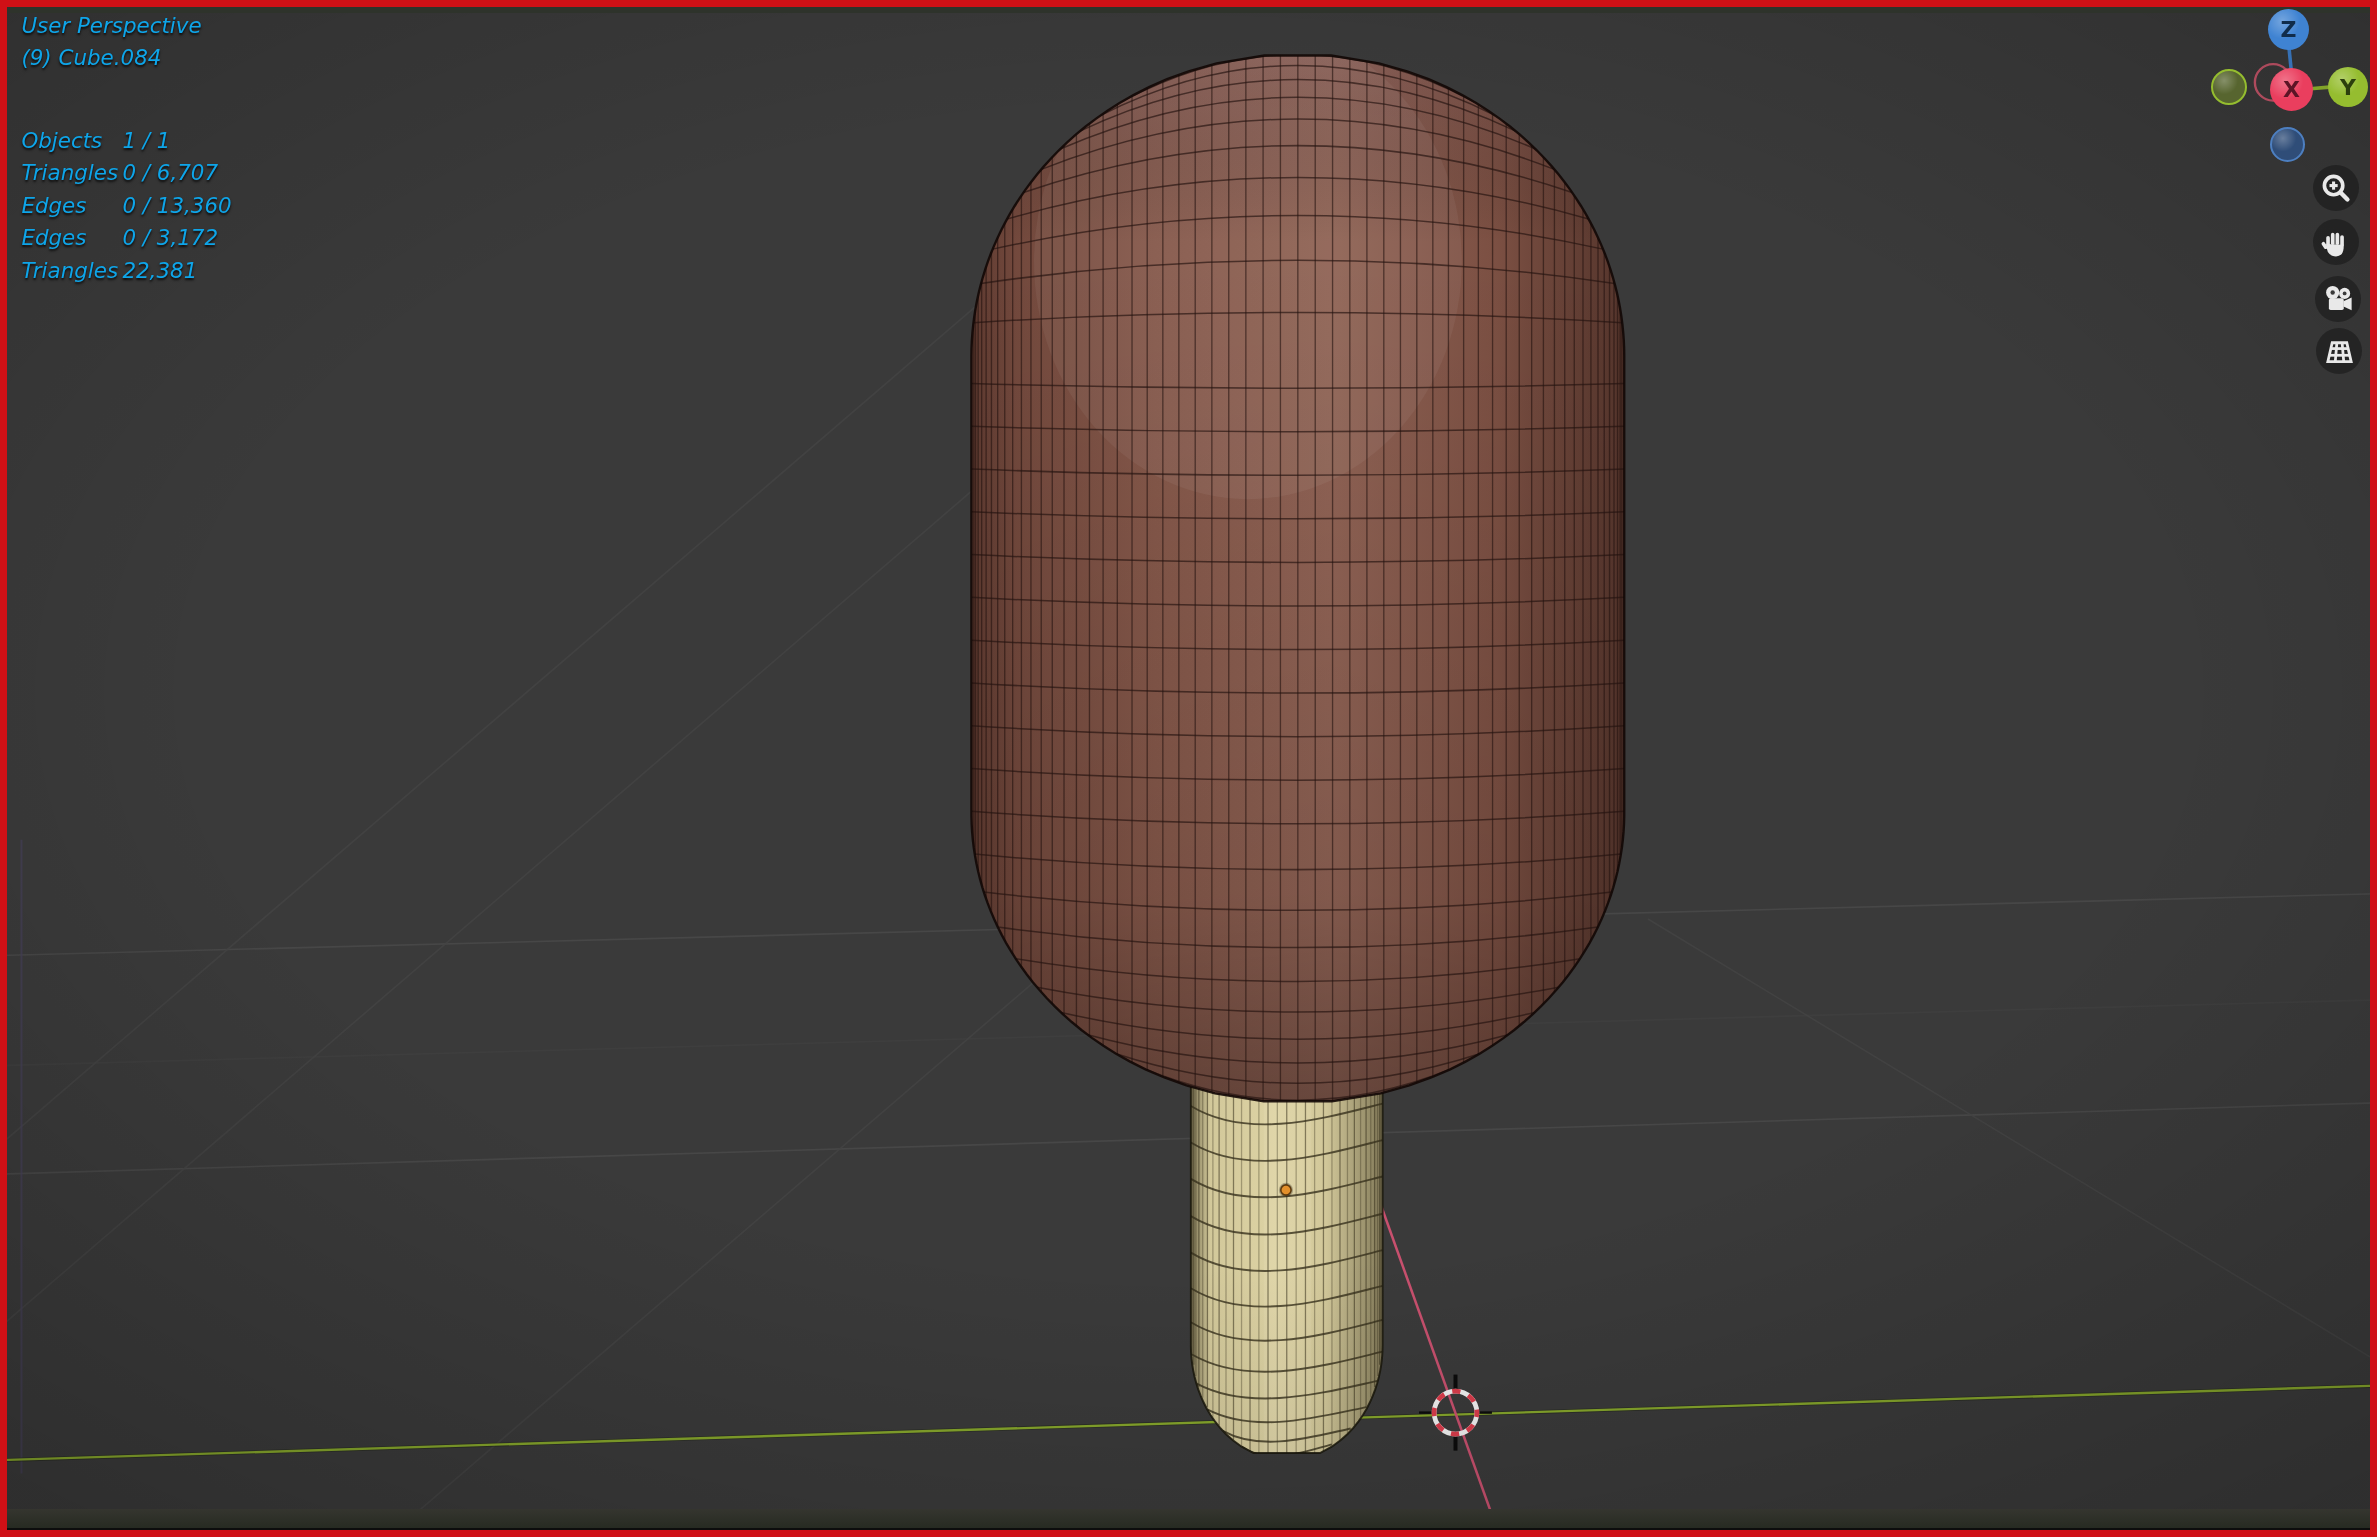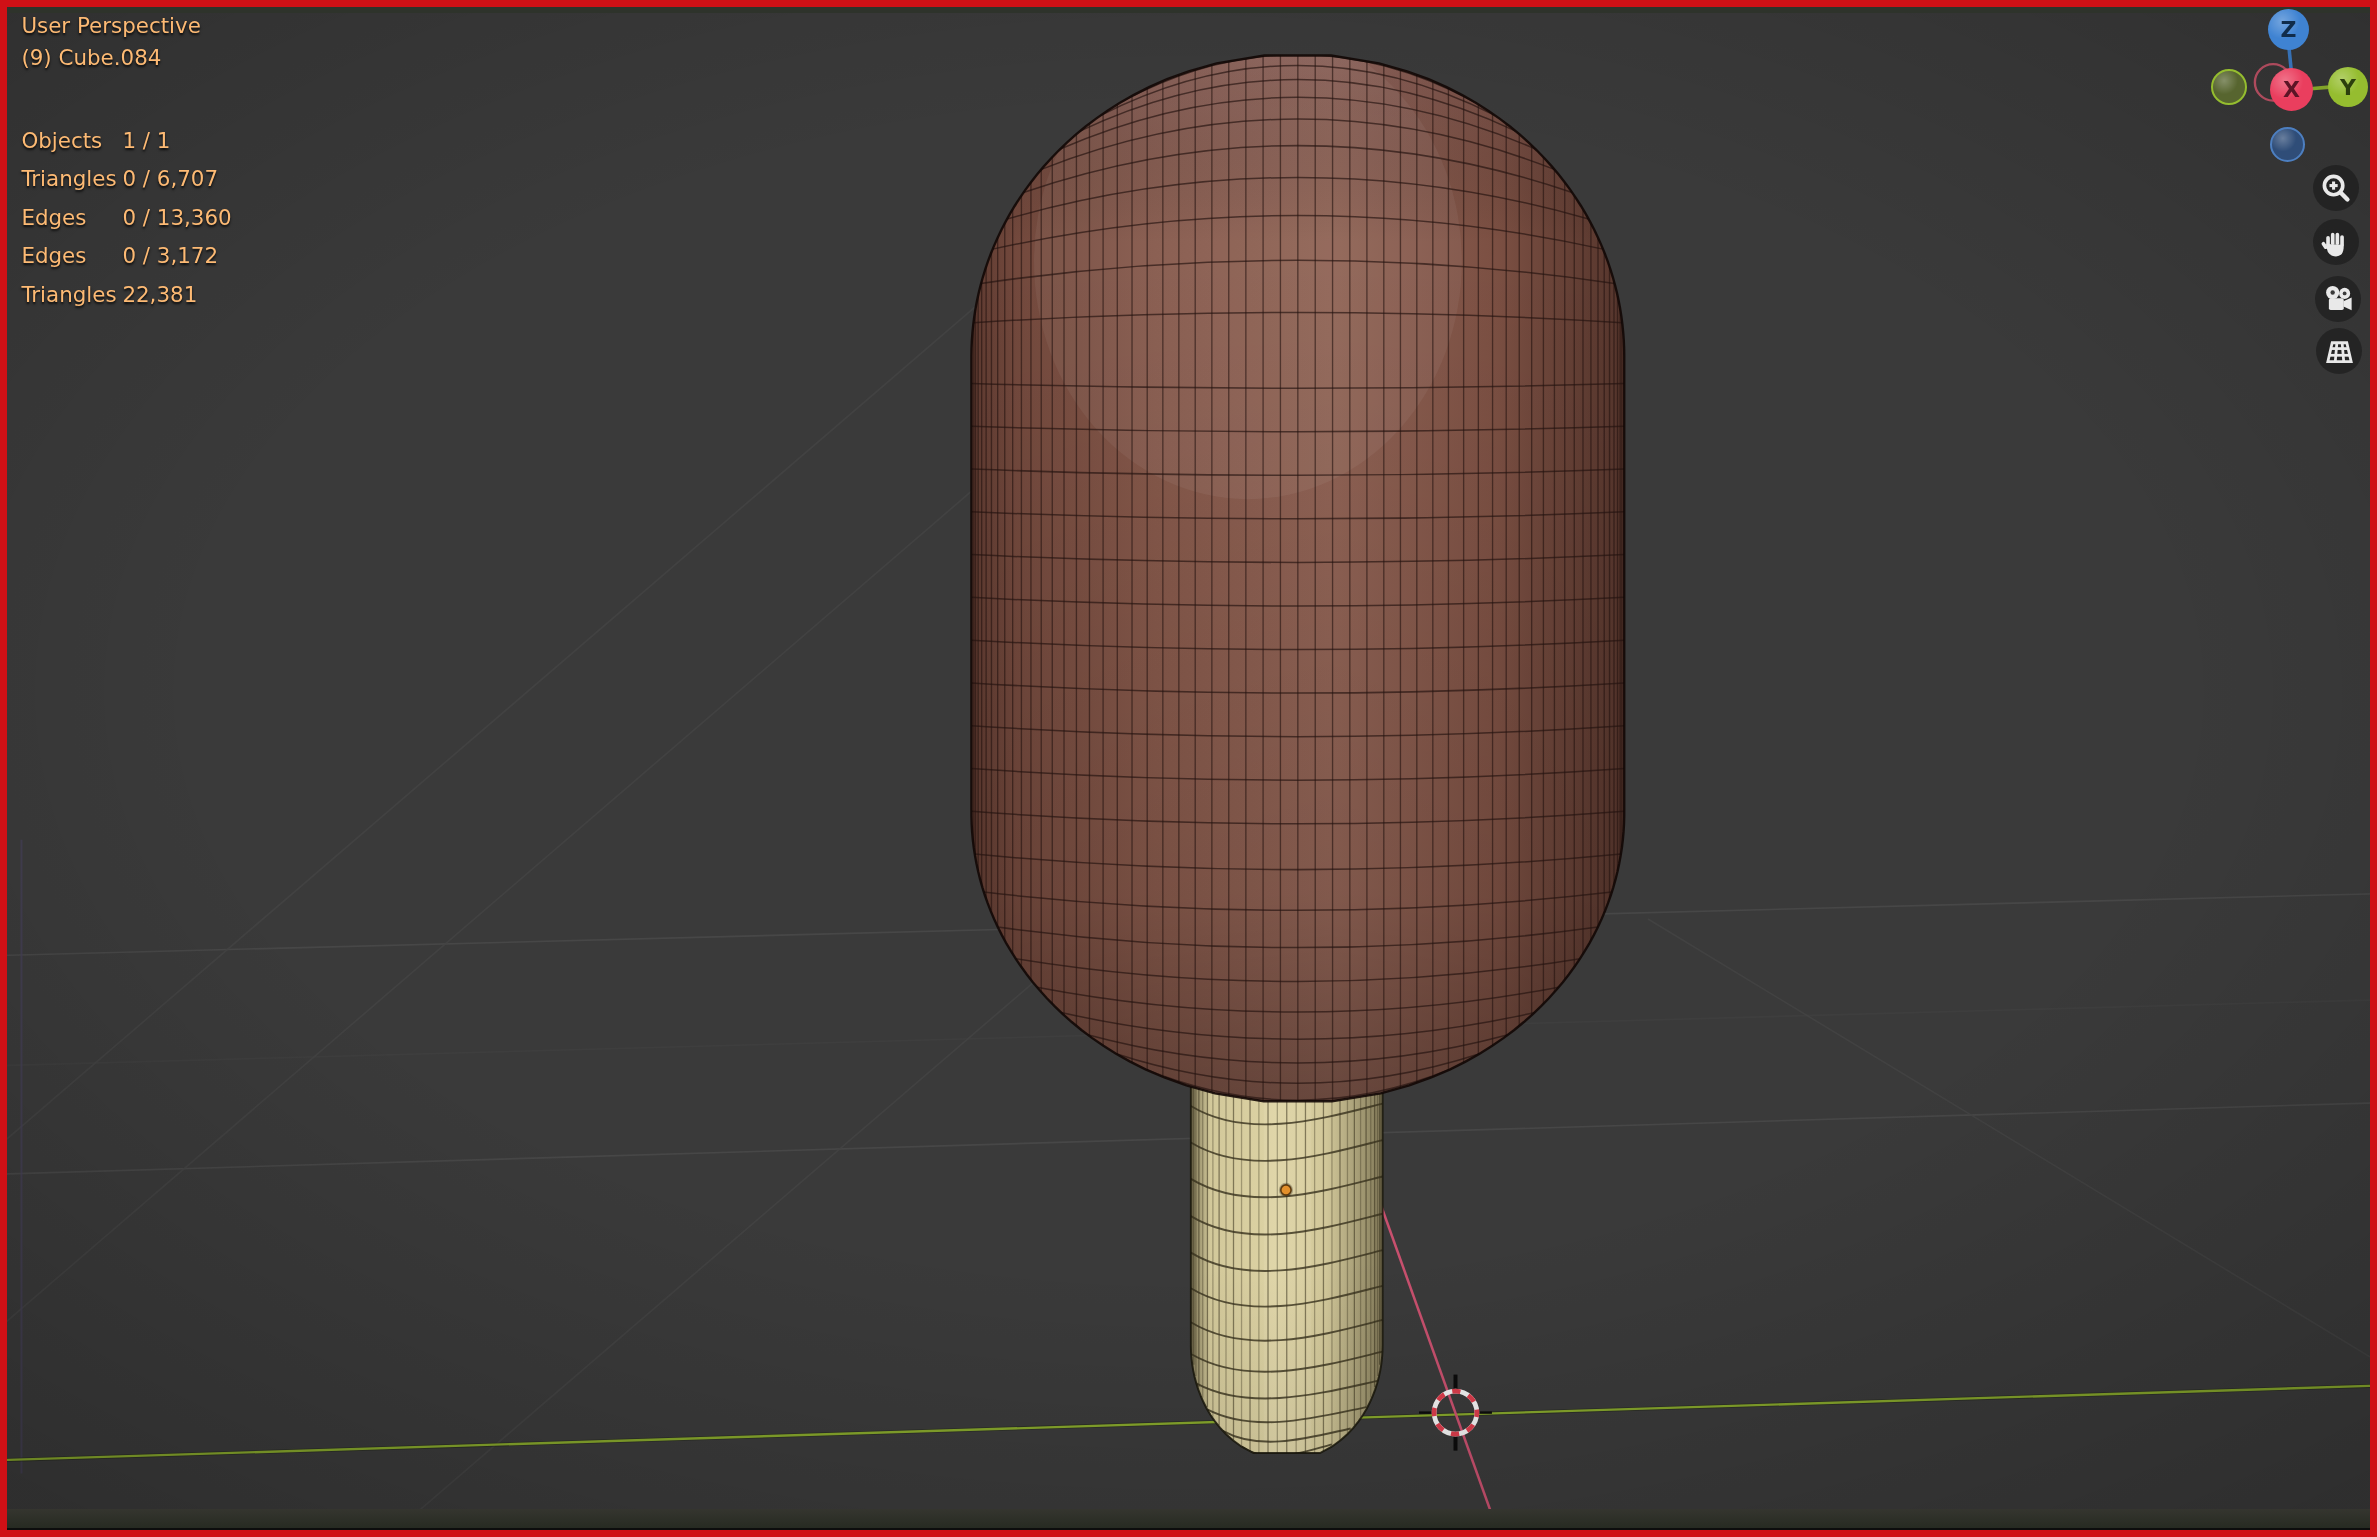--- a/index.html
+++ b/index.html
@@ -12,21 +12,21 @@
            background:linear-gradient(#35352f,#272b22);z-index:5;}
   #botline{position:absolute;left:7.1px;right:7.1px;bottom:7.1px;height:2.4px;background:#0d0d0d;z-index:6;}
   #vig{position:absolute;inset:0;z-index:4;pointer-events:none;
        background:radial-gradient(ellipse 75% 68% at 50% 45%, rgba(0,0,0,0) 55%, rgba(0,0,0,0.20) 100%);}
   
   #scene{position:absolute;inset:0;z-index:1;}
   
   .hud{position:absolute;left:21.4px;top:9.5px;z-index:7;color:#ededed;font-size:21.4px;line-height:32px;
        text-shadow:0 1.6px 2.4px rgba(0,0,0,.85);white-space:nowrap;}
   .hud .stats{margin-top:51px;}
-  .statrow{display:grid;grid-template-columns:101px auto;line-height:32.5px;margin-top:6px;}
+  .statrow{display:grid;grid-template-columns:101px auto;line-height:32.5px;}
   
   .ball{position:absolute;z-index:8;border-radius:50%;display:flex;align-items:center;justify-content:center;
         font-weight:bold;font-size:22px;box-sizing:border-box;}
   
   .navbtn{position:absolute;z-index:8;width:46px;height:46px;border-radius:50%;
           background:rgba(22,22,22,.55);display:flex;align-items:center;justify-content:center;}
   .navbtn svg{display:block;}
 </style>
 </head>
 <body>
@@ -243,21 +243,21 @@
         <circle cx="1837" cy="1783" r="27" fill="none" stroke="#f2f2f2" stroke-width="6"></circle>
         <circle cx="1837" cy="1783" r="27" fill="none" stroke="#da3d4c" stroke-width="6" stroke-dasharray="10.6 10.6" stroke-dashoffset="5"></circle>
       </g>
     <g id="g-stems">
         <line x1="2889" y1="60" x2="2892" y2="90" stroke="#3f83d2" stroke-width="4.5"></line>
         <line x1="2916" y1="112" x2="2940" y2="110" stroke="#95bd2f" stroke-width="4.5"></line>
         <circle cx="2869" cy="104" r="23" fill="none" stroke="rgba(225,90,115,0.85)" stroke-width="3"></circle>
       </g>
   </svg>
 
-  <div class="hud" style="color: #fdba74;">
+  <div class="hud" style="color: #0ea5e9; font-style: italic;">
     <div>User Perspective</div>
     <div>(9) Cube.084</div>
     <div class="stats">
       <div class="statrow">
         <span>Objects</span>
         <span>1 / 1</span>
       </div>
       <div class="statrow">
         <span>Triangles</span>
         <span>0 / 6,707</span>

